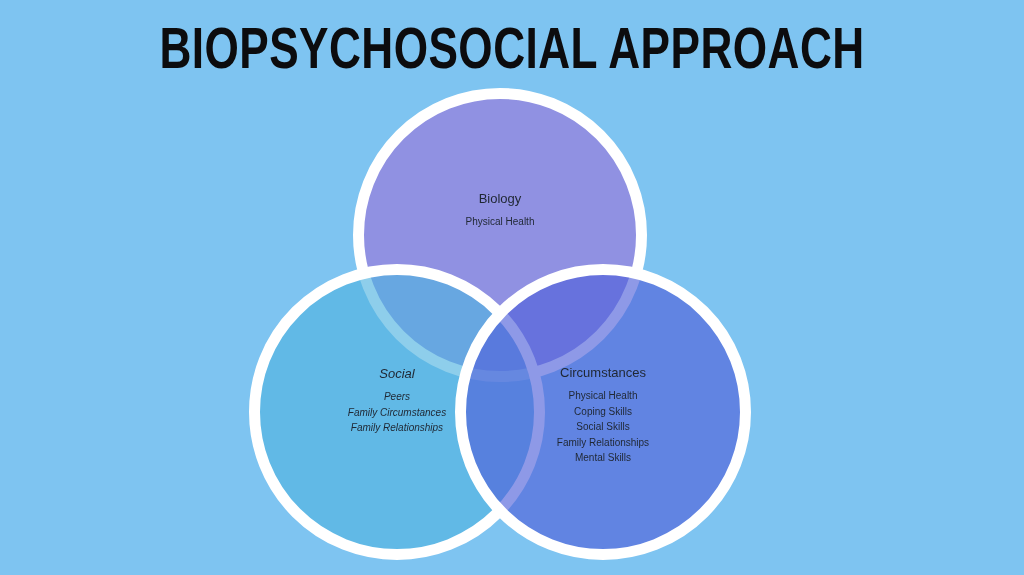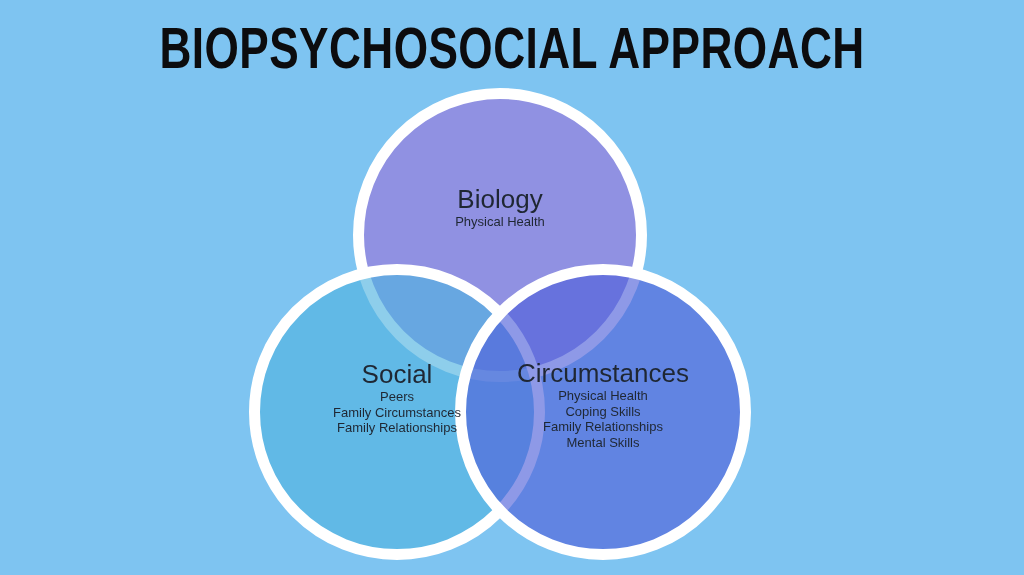--- a/index.html
+++ b/index.html
@@ -68,36 +68,37 @@
   }
   .l-biology {
     left: 353px;
     top: 186px;
     width: 294px;
   }
   .l-social {
     left: 249px;
     top: 361px;
     width: 296px;
+    font-style: italic;
   }
   .l-psychological {
     left: 455px;
     top: 360px;
     width: 296px;
   }
   .circle-title {
-    font-size: 26px;
+    font-size: 13px;
     line-height: 26px;
     font-weight: 400;
   }
   .circle-items {
     margin-top: 2px;
   }
   .item {
-    font-size: 13px;
+    font-size: 10px;
     line-height: 15.5px;
   }
 </style>
 </head>
 <body style="background: rgb(126, 196, 241);">
 
 <div class="stage">
 
   <div class="main-title" style="color: rgb(12, 12, 14);">BIOPSYCHOSOCIAL APPROACH</div>
 
@@ -119,18 +120,19 @@
       <div class="item">Family Circumstances</div>
       <div class="item">Family Relationships</div>
     </div>
   </div>
 
   <div class="vlabel l-psychological" style="color: rgb(31, 39, 51);">
     <div class="circle-title">Circumstances</div>
     <div class="circle-items">
       <div class="item">Physical Health</div>
       <div class="item">Coping Skills</div>
+      <div class="item">Social Skills</div>
       <div class="item">Family Relationships</div>
       <div class="item">Mental Skills</div>
     </div>
   </div>
 
 </div>
 
 </body></html>

